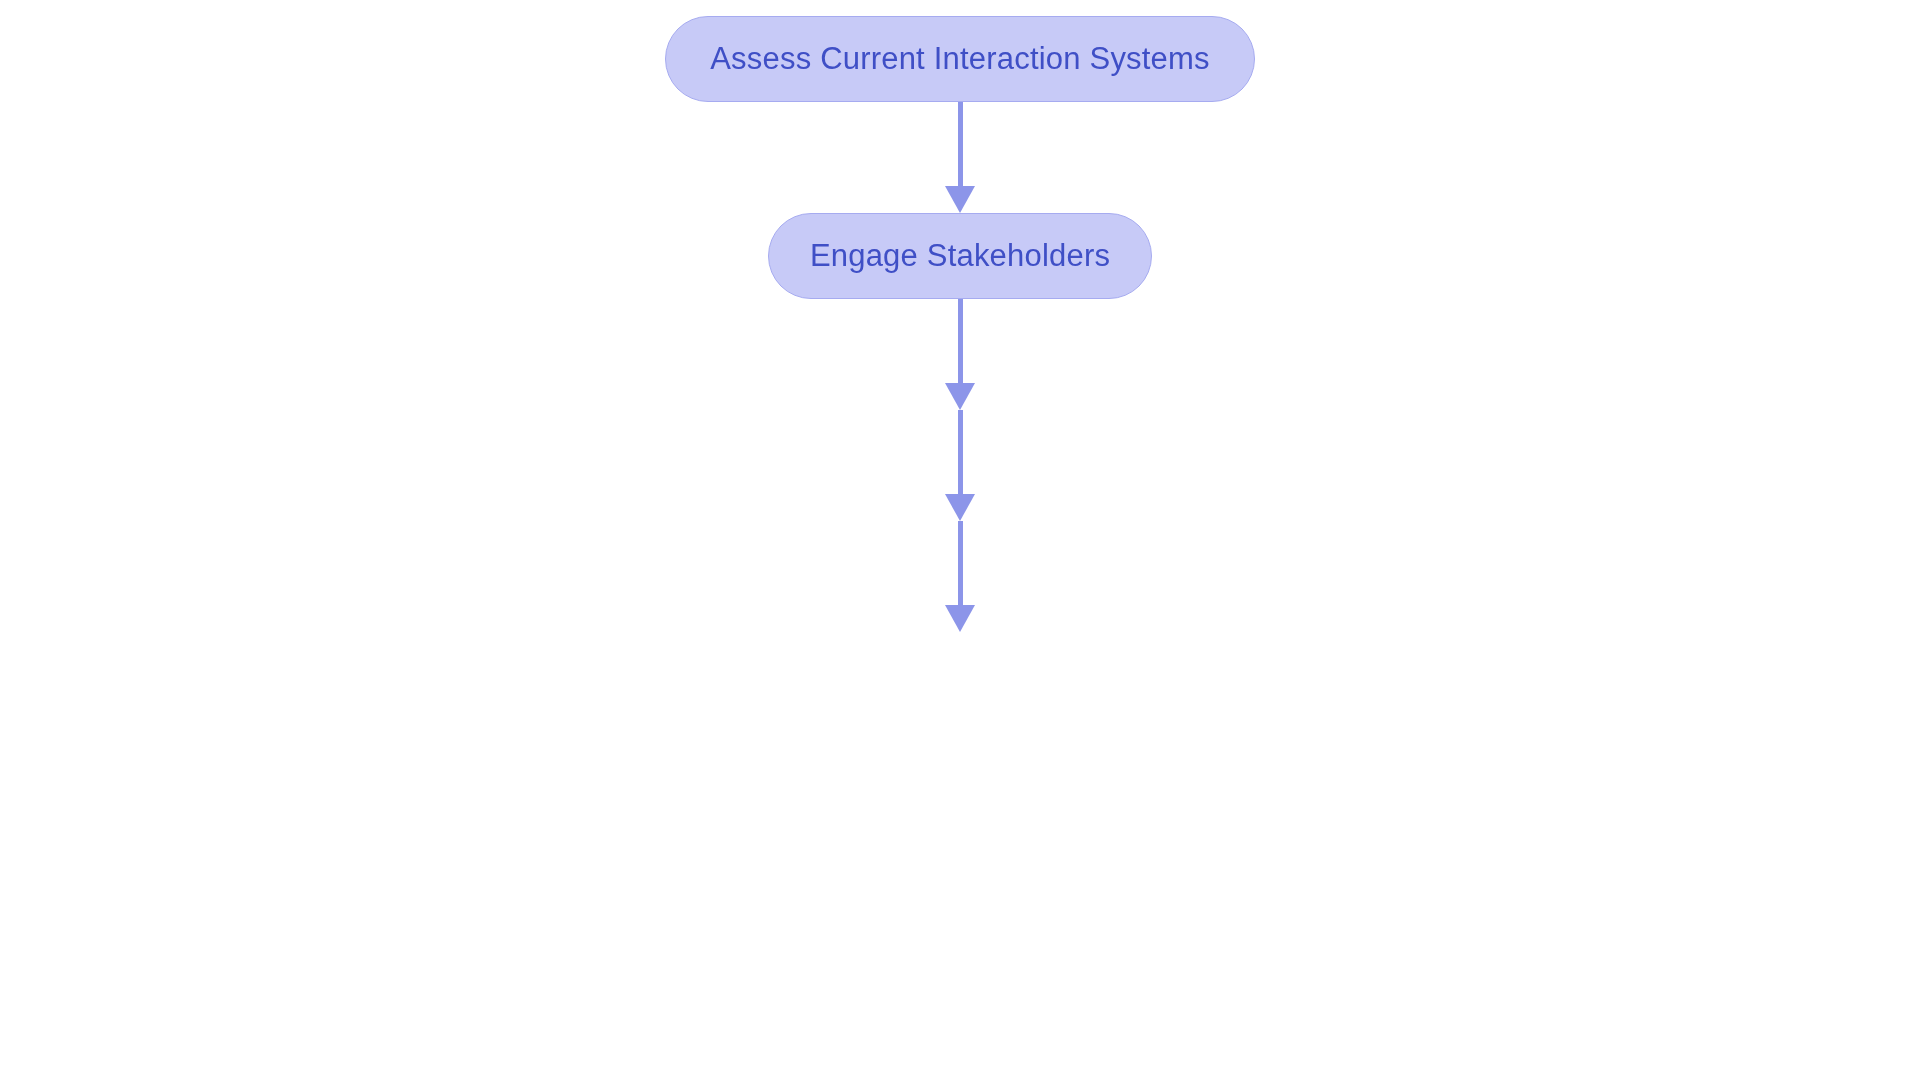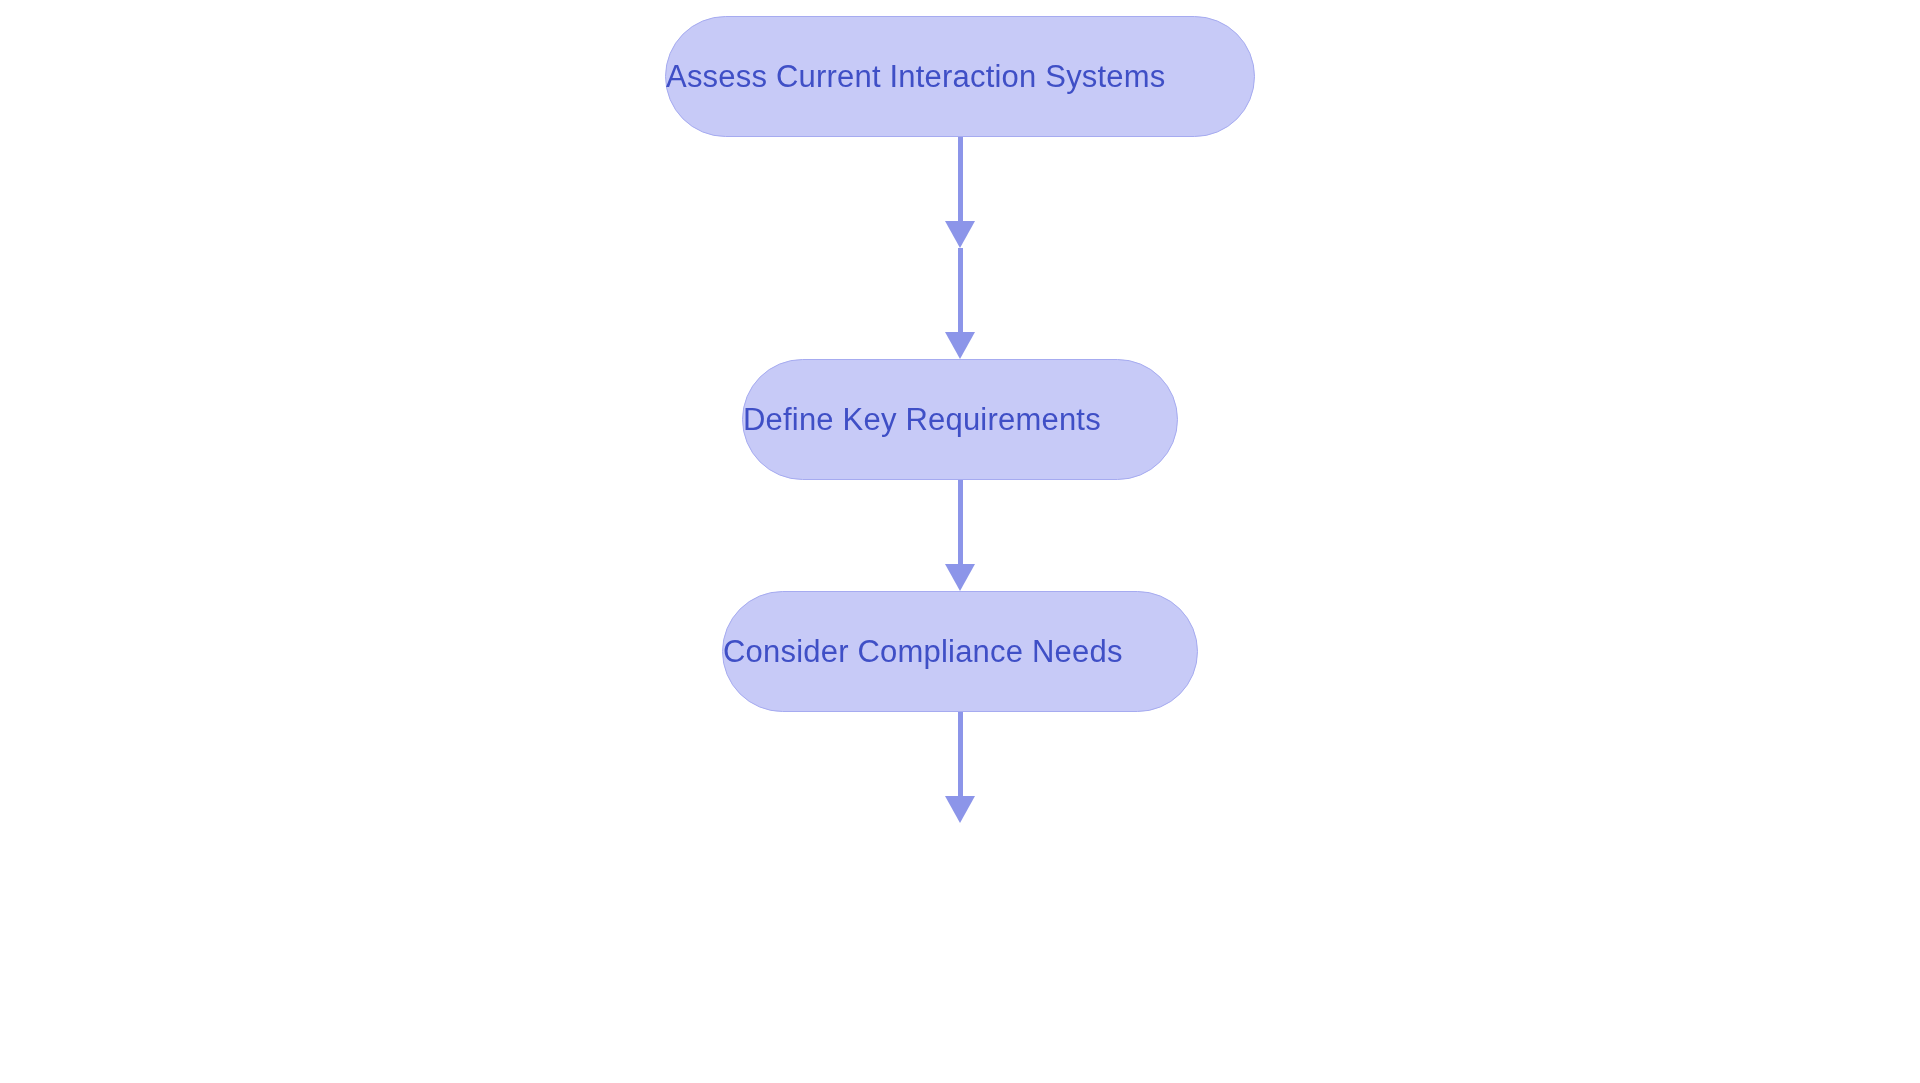--- a/index.html
+++ b/index.html
@@ -14,28 +14,29 @@
     height: 1083px;
     background: var(--background, #ffffff);
     display: flex;
     flex-direction: column;
     align-items: center;
     padding-top: 16px;
     box-sizing: border-box;
     overflow: hidden;
   }
   .node {
-    height: 121px;
+    height: 86px;
     box-sizing: border-box;
     border-radius: 61px;
     background: var(--node-fill, #c7caf7);
     border: 1.5px solid var(--node-border, #a6abf0);
     color: var(--node-text, #3f4fc6);
     display: flex;
     align-items: center;
+    justify-content: center;
     flex: 0 0 auto;
   }
   .node-label {
     font-size: 31px;
     font-weight: 500;
     letter-spacing: 0.2px;
     white-space: nowrap;
   }
   .w1 { width: 590px; }
   .w2 { width: 384px; }
@@ -70,38 +71,35 @@
 
   <div class="node w1">
     <span class="node-label">Assess Current Interaction Systems</span>
   </div>
 
   <div class="connector">
     <div class="arrow-line"></div>
     <div class="arrow-head"></div>
   </div>
 
-
-  <div class="connector">
-    <div class="arrow-line"></div>
-    <div class="arrow-head"></div>
-  </div>
-
-  <div class="node w3">
-    <span class="node-label">Define Key Requirements</span>
+  <div class="node w2">
+    <span class="node-label">Engage Stakeholders</span>
   </div>
 
   <div class="connector">
     <div class="arrow-line"></div>
     <div class="arrow-head"></div>
   </div>
 
-  <div class="node w4">
-    <span class="node-label">Consider Compliance Needs</span>
+
+  <div class="connector">
+    <div class="arrow-line"></div>
+    <div class="arrow-head"></div>
   </div>
+
 
   <div class="connector">
     <div class="arrow-line"></div>
     <div class="arrow-head"></div>
   </div>
 
 
 </div>
 
 </body></html>

